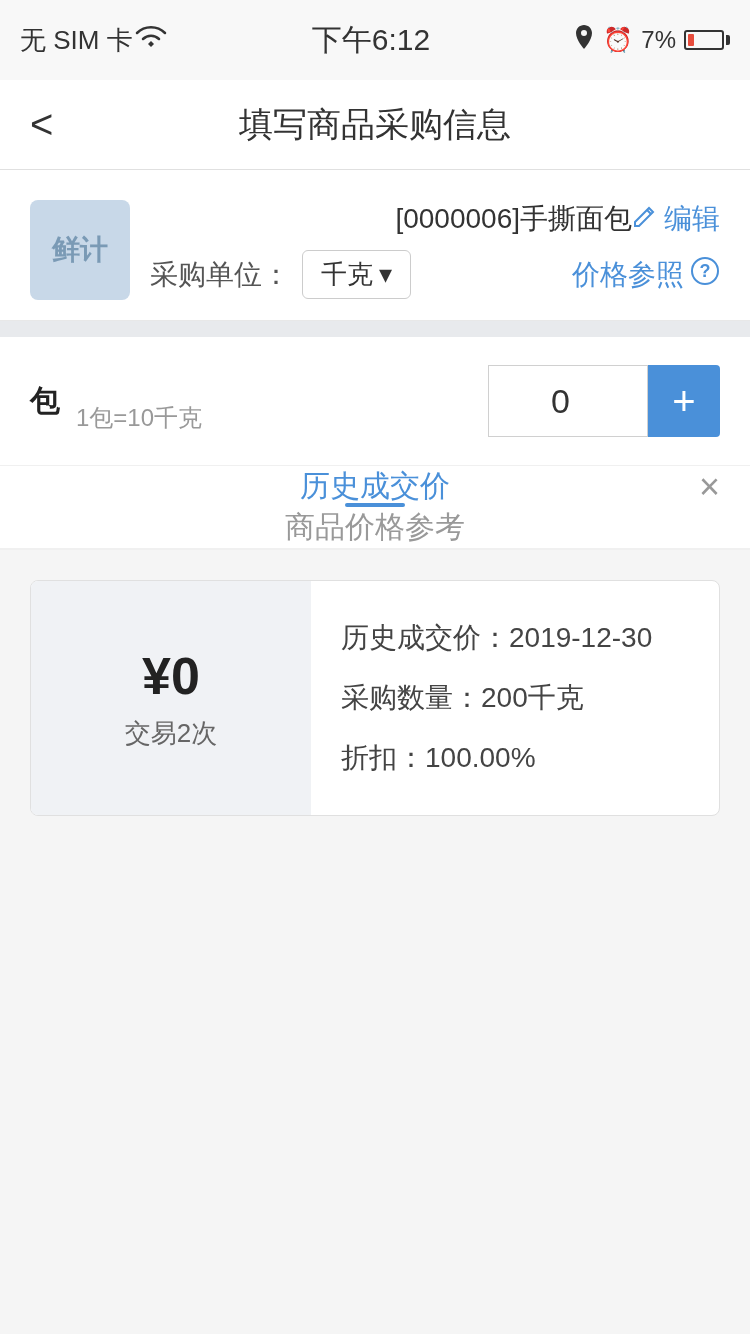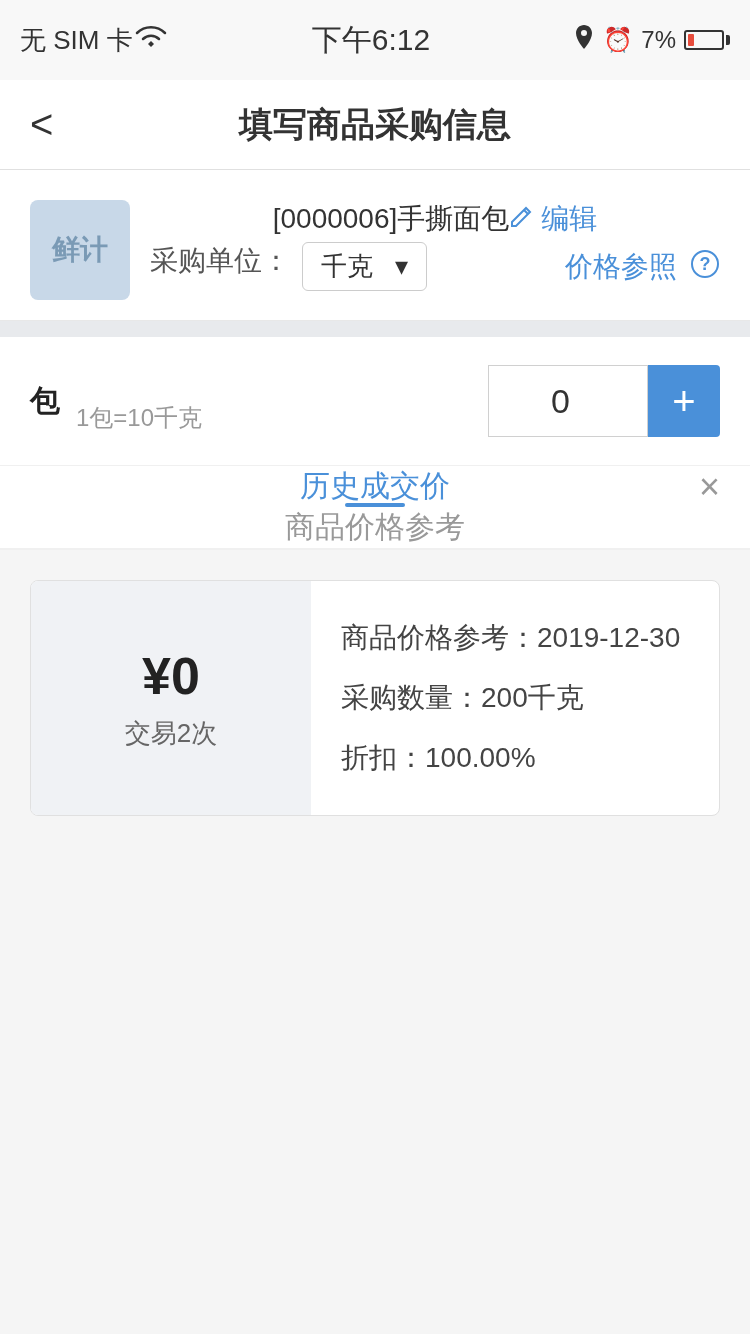--- a/index.html
+++ b/index.html
@@ -81,21 +81,21 @@
     }
     .nav-back {
       position: absolute;
       left: 30px;
       font-size: 40px;
       color: #333;
       cursor: pointer;
     }
     .nav-title {
       font-size: 34px;
-      font-weight: 700;
+      font-weight: 400;
       color: #333;
     }
 
     
     .product-section {
       background: #fff;
       margin-top: 0;
       padding: 30px 30px 20px 30px;
       border-bottom: 1px solid #e8e8e8;
     }
@@ -118,59 +118,59 @@
       font-size: 28px;
       color: #7a9ab5;
       font-weight: bold;
     }
     .product-info {
       flex: 1;
     }
     .product-name-row {
       display: flex;
       align-items: center;
-      justify-content: center;
-      margin-bottom: 4px;
+      justify-content: flex-end;
+      margin-bottom: 12px;
     }
     .edit-btn {
       display: flex;
       align-items: center;
       gap: 6px;
       color: #4a90d9;
       font-size: 28px;
       cursor: pointer;
     }
     .purchase-unit-row {
       display: flex;
       align-items: center;
       justify-content: space-between;
     }
     .purchase-unit-left {
       display: flex;
-      align-items: flex-start;
+      align-items: center;
       gap: 12px;
       font-size: 28px;
       color: #555;
     }
     .unit-dropdown {
       border: 1px solid #ccc;
       border-radius: 6px;
       padding: 6px 18px;
       font-size: 26px;
       color: #333;
       background: #fff;
       display: flex;
       align-items: center;
-      gap: 22px;
+      gap: 6px;
       cursor: pointer;
     }
     .price-ref {
       display: flex;
-      align-items: flex-end;
-      gap: 13px;
+      align-items: flex-start;
+      gap: 6px;
       color: #4a90d9;
       font-size: 28px;
       cursor: pointer;
     }
 
     
     .divider-bar {
       width: 750px;
       height: 16px;
       background: #e8eaed;
@@ -427,21 +427,21 @@
 </div>
 
 <div class="history-content">
   <div class="history-card">
     <div class="history-left">
       <div class="history-price">¥0</div>
       <div class="history-trades">交易2次</div>
     </div>
     <div class="history-right">
       <div class="history-detail-row">
-        <span>商品价格参考：</span><span>2019-12-30</span>
+        <span>历史成交价：</span><span>2019-12-30</span>
       </div>
       <div class="history-detail-row">
         <span>采购数量：</span><span>200千克</span>
       </div>
       <div class="history-detail-row">
         <span>折扣：</span><span>100.00%</span>
       </div>
     </div>
   </div>
 </div>

